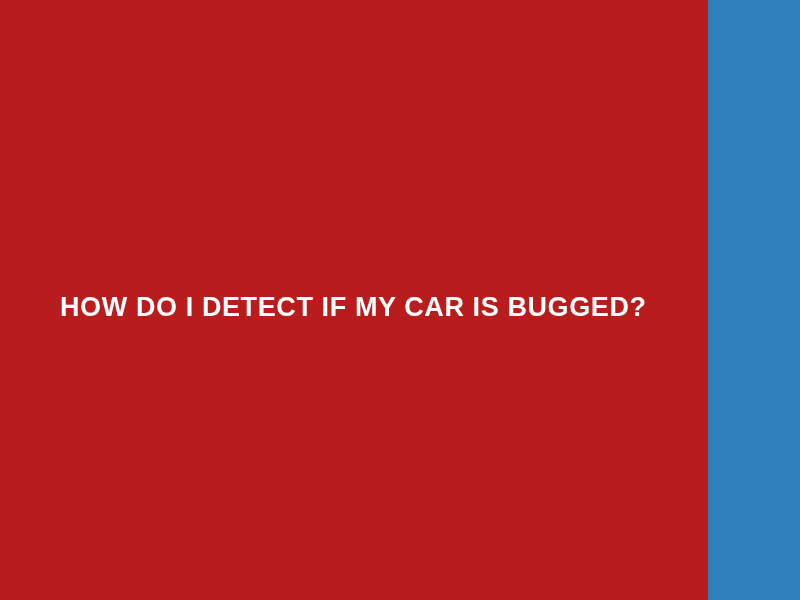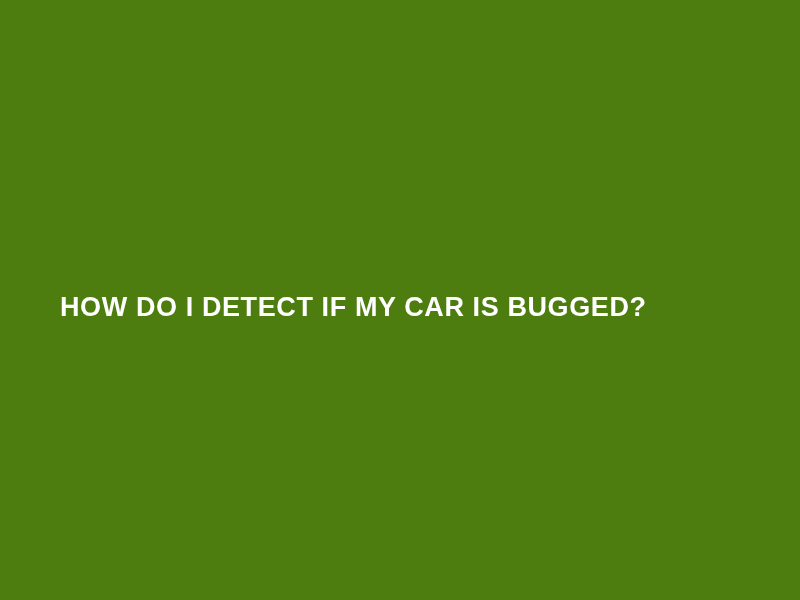--- a/index.html
+++ b/index.html
@@ -8,23 +8,23 @@
   }
   body {
     width: 800px;
     height: 600px;
     background: #2E80BA;
     font-family: "Liberation Sans", sans-serif;
     overflow: hidden;
   }
   .banner {
     position: relative;
-    width: 800px;
+    width: 708px;
     height: 600px;
-    background: #4d7c0f;
+    background: #b91c1c;
     display: flex;
     align-items: center;
     justify-content: flex-start;
   }
   .banner-title {
     position: absolute;
     left: 60px;
     right: 60px;
     top: 272px;
     color: #FFFFFF;

